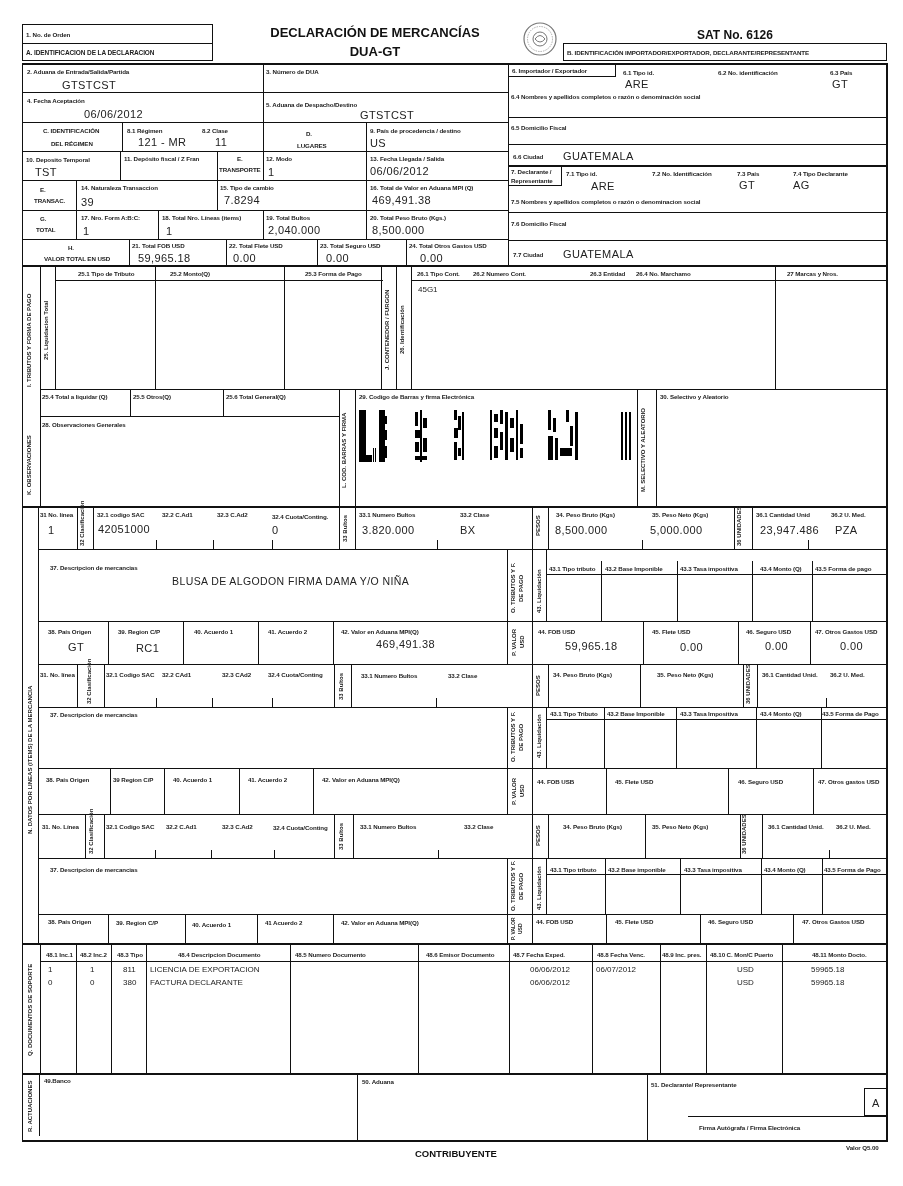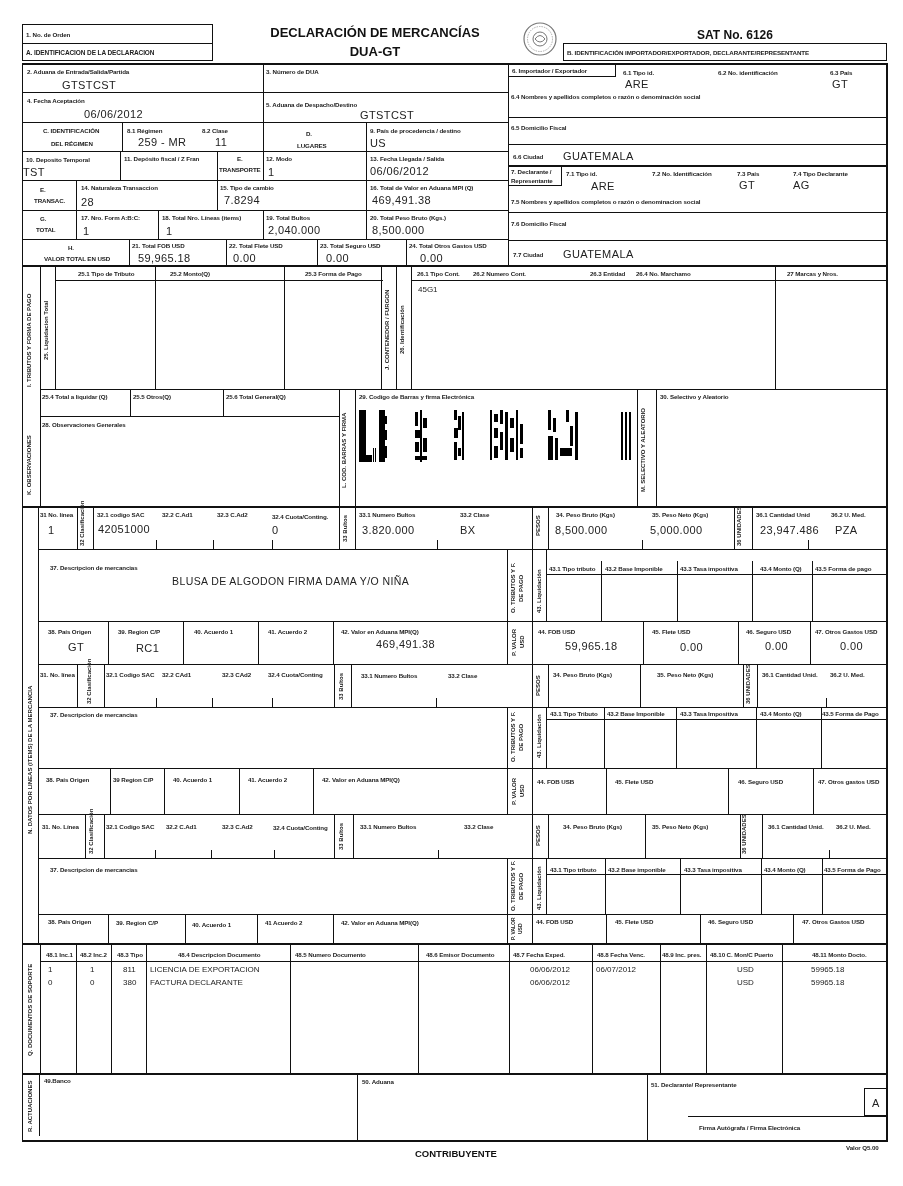--- a/index.html
+++ b/index.html
@@ -59,49 +59,49 @@
 <span class="val" style="left:84px;top:108px;">06/06/2012</span>
 <span class="lbl" style="left:266px;top:101px;">5. Aduana de Despacho/Destino</span>
 <span class="val" style="left:360px;top:109px;">GTSTCST</span>
 
 <div class="vl" style="left:122px;top:122px;height:29px;"></div>
 <div class="vl" style="left:263px;top:122px;height:29px;"></div>
 <div class="vl" style="left:366px;top:122px;height:29px;"></div>
 <span class="lbl" style="left:43px;top:127px;">C. IDENTIFICACIÓN</span>
 <span class="lbl" style="left:51px;top:140px;">DEL RÉGIMEN</span>
 <span class="lbl" style="left:127px;top:127px;">8.1 Régimen</span>
-<span class="val" style="left:138px;top:136px;">259 - MR</span>
+<span class="val" style="left:138px;top:136px;">121 - MR</span>
 <span class="lbl" style="left:202px;top:127px;">8.2 Clase</span>
 <span class="val" style="left:215px;top:136px;">11</span>
 <span class="lbl" style="left:306px;top:130px;">D.</span>
 <span class="lbl" style="left:297px;top:142px;">LUGARES</span>
 <span class="lbl" style="left:370px;top:127px;">9. País de procedencia / destino</span>
 <span class="val" style="left:370px;top:137px;">US</span>
 
 <div class="vl" style="left:120px;top:151px;height:29px;"></div>
 <div class="vl" style="left:217px;top:151px;height:29px;"></div>
 <div class="vl" style="left:263px;top:151px;height:29px;"></div>
 <div class="vl" style="left:366px;top:151px;height:29px;"></div>
 <span class="lbl" style="left:26px;top:156px;">10. Deposito Temporal</span>
-<span class="val" style="left:23px;top:166px;">TST</span>
+<span class="val" style="left:35px;top:166px;">TST</span>
 <span class="lbl" style="left:124px;top:155px;">11. Depósito fiscal / Z Fran</span>
 <span class="lbl" style="left:237px;top:155px;">E.</span>
 <span class="lbl" style="left:219px;top:166px;">TRANSPORTE</span>
 <span class="lbl" style="left:266px;top:155px;">12. Modo</span>
 <span class="val" style="left:268px;top:166px;">1</span>
 <span class="lbl" style="left:370px;top:155px;">13. Fecha Llegada / Salida</span>
 <span class="val" style="left:370px;top:165px;">06/06/2012</span>
 
 <div class="vl" style="left:76px;top:180px;height:59px;"></div>
 <div class="vl" style="left:217px;top:180px;height:30px;"></div>
 <div class="vl" style="left:366px;top:180px;height:30px;"></div>
 <span class="lbl" style="left:40px;top:186px;">E.</span>
 <span class="lbl" style="left:34px;top:197px;">TRANSAC.</span>
 <span class="lbl" style="left:81px;top:184px;">14. Naturaleza Transaccion</span>
-<span class="val" style="left:81px;top:196px;">28</span>
+<span class="val" style="left:81px;top:196px;">39</span>
 <span class="lbl" style="left:220px;top:184px;">15. Tipo de cambio</span>
 <span class="val" style="left:224px;top:194px;">7.8294</span>
 <span class="lbl" style="left:370px;top:184px;">16. Total de Valor en Aduana MPI (Q)</span>
 <span class="val" style="left:372px;top:194px;">469,491.38</span>
 
 <div class="vl" style="left:158px;top:210px;height:29px;"></div>
 <div class="vl" style="left:263px;top:210px;height:29px;"></div>
 <div class="vl" style="left:366px;top:210px;height:29px;"></div>
 <span class="lbl" style="left:40px;top:215px;">G.</span>
 <span class="lbl" style="left:36px;top:226px;">TOTAL</span>

